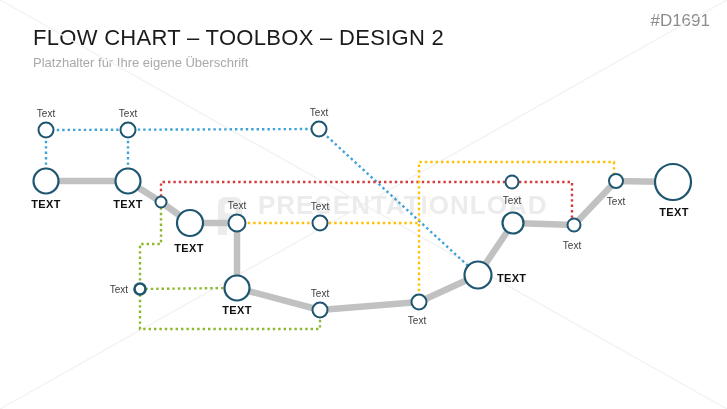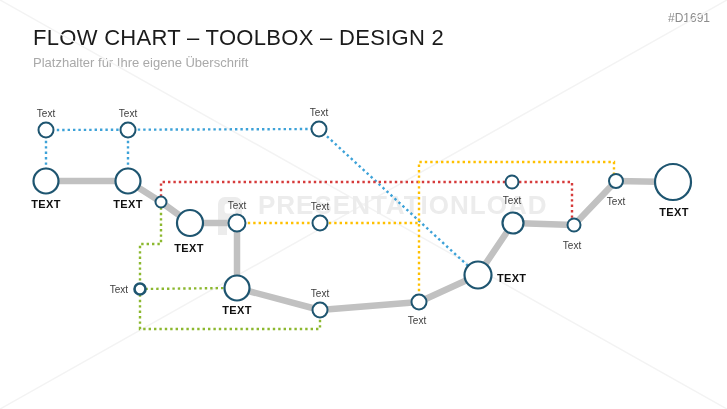--- a/index.html
+++ b/index.html
@@ -13,21 +13,21 @@
   .title{
     position:absolute;left:33px;top:25px;
     font-size:22px;color:#1b1b1b;letter-spacing:.3px;white-space:nowrap;
   }
   .subtitle{
     position:absolute;left:33px;top:55px;
     font-size:13px;color:#a9a9a9;white-space:nowrap;
   }
   .code{
     position:absolute;top:11px;right:17px;
-    font-size:12px;color:#8c8c8c;
+    font-size:17px;color:#8c8c8c;
   }
   svg.diagram{position:absolute;left:0;top:0;font-family:"Liberation Sans",sans-serif;}
 </style>
 </head>
 <body>
 
 <div class="slide">
   <div class="title">FLOW CHART – TOOLBOX – DESIGN 2</div>
   <div class="subtitle">Platzhalter für Ihre eigene Überschrift</div>
   <div class="code">#D1691</div>

